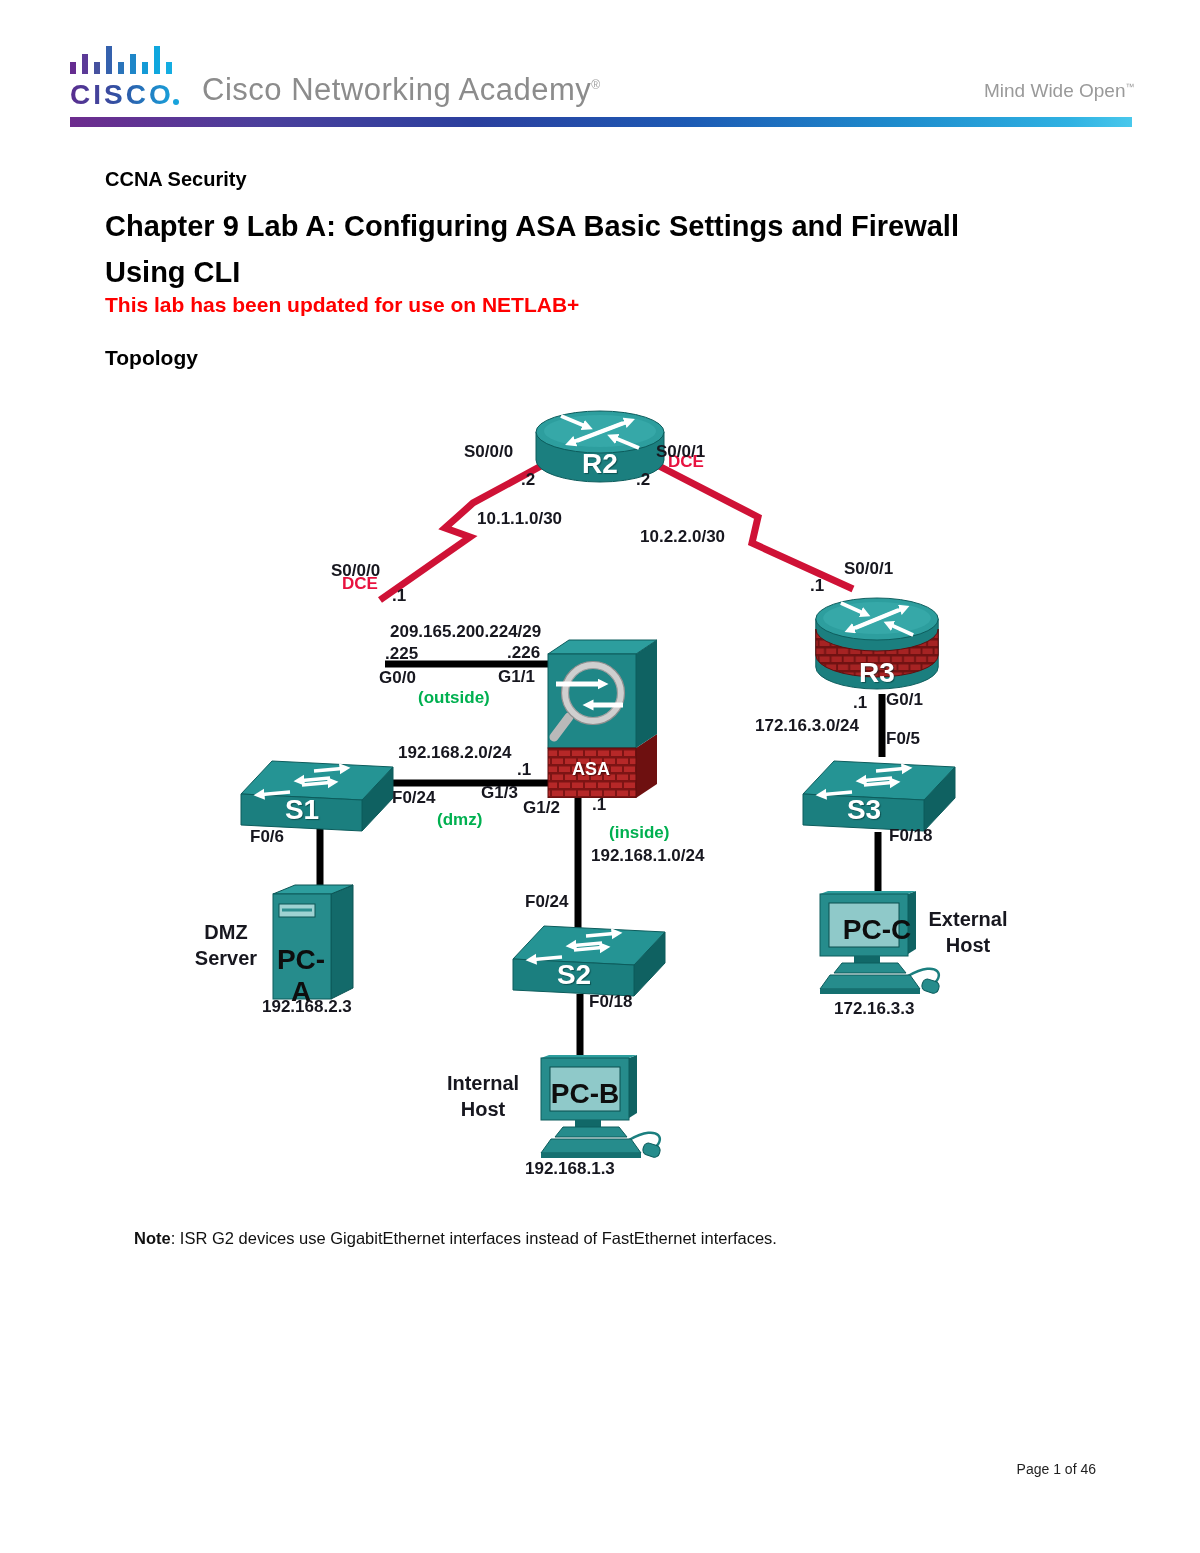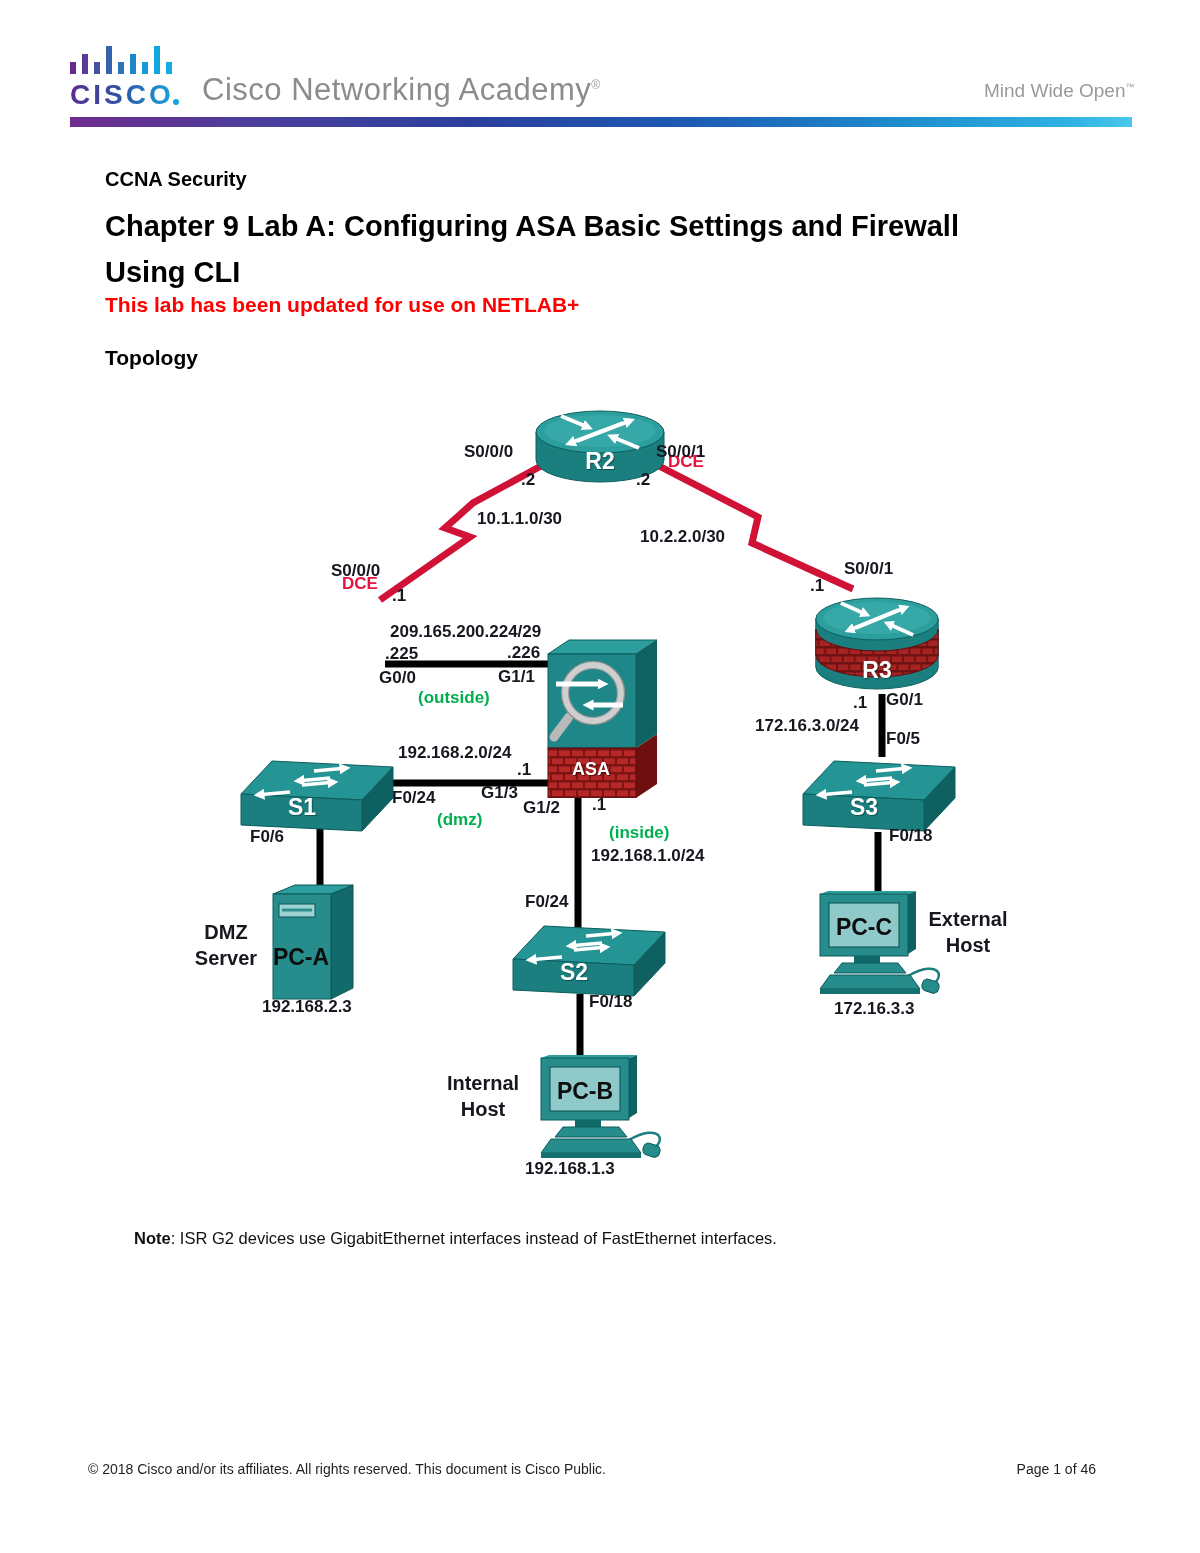--- a/index.html
+++ b/index.html
@@ -26,21 +26,21 @@
 
   
   .foot-left{position:absolute;left:88px;top:1461px;font-size:14px;color:#1f1f1f;}
   .foot-right{position:absolute;right:104px;top:1461px;font-size:14px;color:#1f1f1f;}
 
   
   .topology{position:absolute;left:0;top:0;width:1200px;height:1553px;}
   .links{position:absolute;left:0;top:0;}
   .dev{position:absolute;}
   .dev svg{position:absolute;left:0;top:0;width:100%;height:100%;}
-  .dlab{position:absolute;width:100%;text-align:center;font-weight:700;color:#ffffff;font-size:23px;
+  .dlab{position:absolute;width:100%;text-align:center;font-weight:700;color:#ffffff;font-size:28px;
         text-shadow:1px 1px 1px rgba(0,45,45,.55);}
   .dlab-asa{font-size:18px;text-shadow:1px 1px 1px rgba(70,5,5,.8);}
   .dlab-dark{color:#0d0d0d;text-shadow:none;}
   .tl{position:absolute;font-size:17px;font-weight:700;color:#17171f;line-height:1;white-space:nowrap;}
   .tl.g{color:#00b050;}
   .tl.r{color:#e8123f;margin-top:28px;}
   .tl.role{font-size:20px;line-height:1.3;text-align:center;white-space:normal;}
 </style>
 </head>
 <body>
@@ -237,21 +237,21 @@
       <svg viewBox="0 0 135 118" preserveAspectRatio="none">
           <use href="#sym-desktop"></use>
         </svg>
       <span class="dlab dlab-dark" style="top:26px;width:70px;left:17px">PC-B</span>
     </div>
 
     <div class="dev" style="left:812px;top:888px;width:135px;height:118px">
       <svg viewBox="0 0 135 118" preserveAspectRatio="none">
           <use href="#sym-desktop"></use>
         </svg>
-      <span class="dlab dlab-dark" style="top:26px;width:70px;left:17px">PC-C</span>
+      <span class="dlab dlab-dark" style="top:26px;width:70px;left:30px">PC-C</span>
     </div>
 
     <span class="tl" style="left:464px;top:443px">S0/0/0</span>
     <span class="tl" style="left:521px;top:471px">.2</span>
     <span class="tl r" style="left:668px;top:425px">DCE</span>
     <span class="tl" style="left:656px;top:443px">S0/0/1</span>
     <span class="tl" style="left:636px;top:471px">.2</span>
     <span class="tl" style="left:477px;top:510px">10.1.1.0/30</span>
     <span class="tl" style="left:640px;top:528px">10.2.2.0/30</span>
 
@@ -292,16 +292,15 @@
     <span class="tl" style="left:853px;top:694px">.1</span>
     <span class="tl" style="left:755px;top:717px">172.16.3.0/24</span>
     <span class="tl" style="left:886px;top:730px">F0/5</span>
     <span class="tl" style="left:889px;top:827px">F0/18</span>
     <span class="tl role" style="left:920px;top:906px;width:96px">External Host</span>
     <span class="tl" style="left:834px;top:1000px">172.16.3.3</span>
   </div>
 
   <p class="note"><b>Note</b><span>: ISR G2 devices use GigabitEthernet interfaces instead of FastEthernet interfaces.</span></p>
 
-  <span class="foot-left">© 2018 Cisco and/or its affiliates. All rights reserved. This document is Cisco Public.</span>
   <span class="foot-right">Page 1 of 46</span>
 
 </div>
 
 </body></html>

